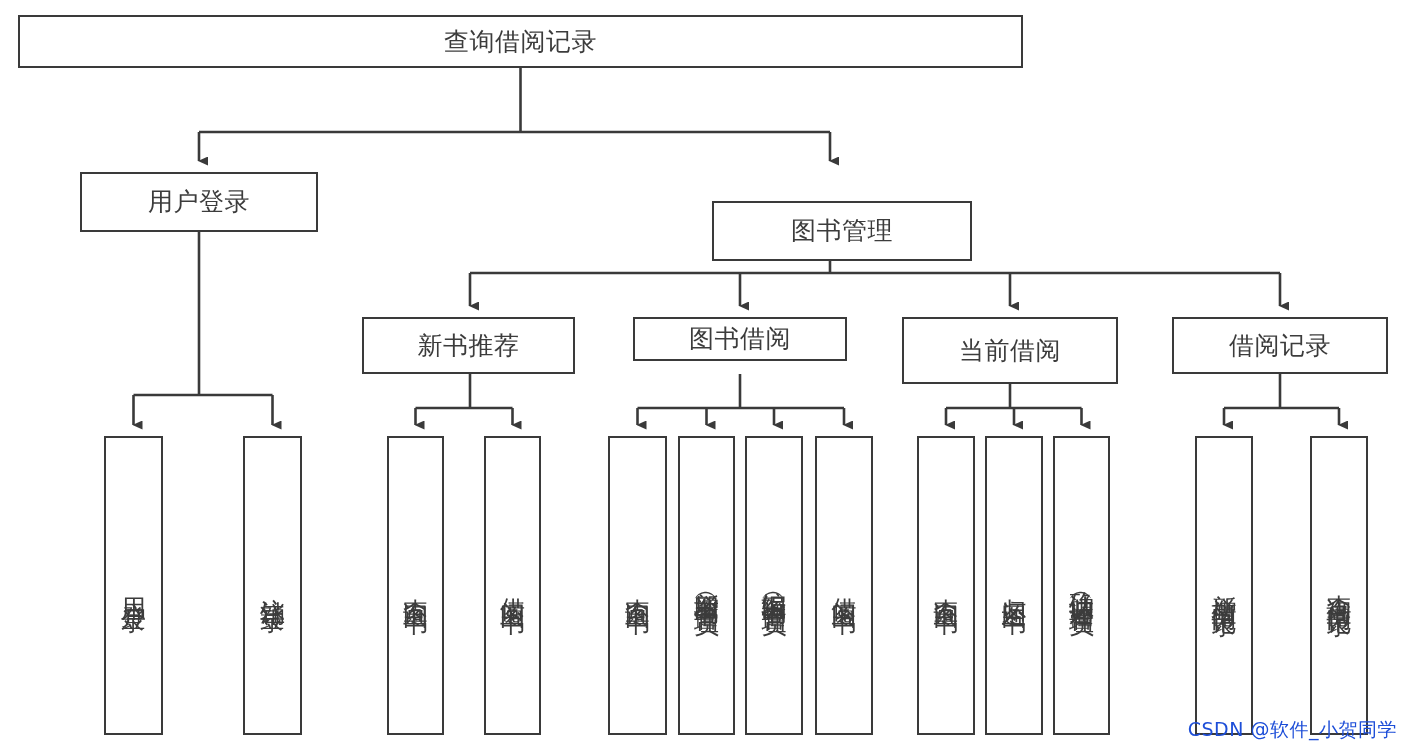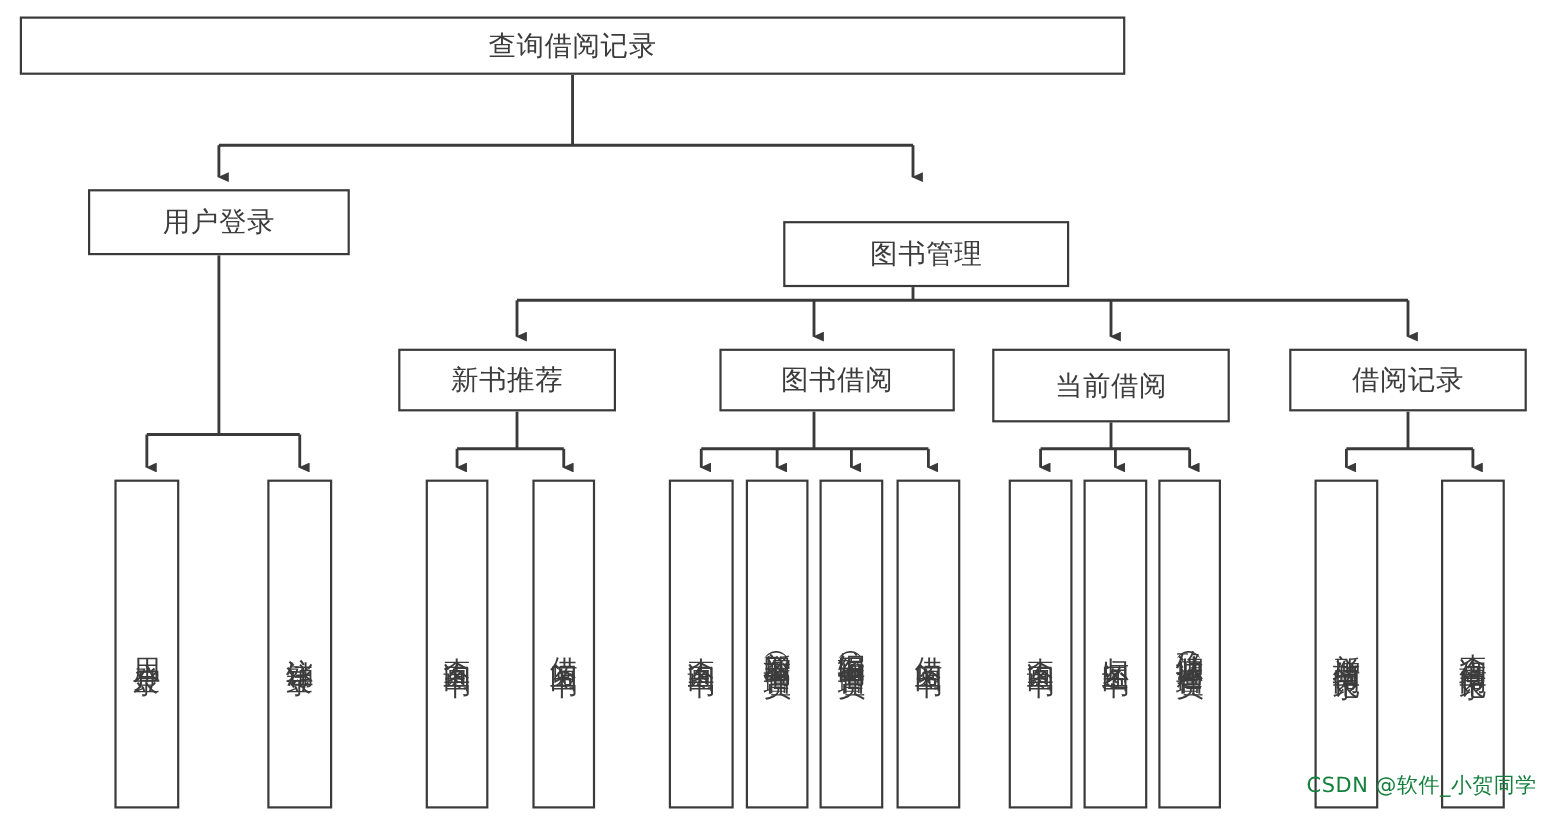--- a/index.html
+++ b/index.html
@@ -63,23 +63,23 @@
     letter-spacing: 4px;
     line-height: 1;
     white-space: nowrap;
   }
   .node.vert.tall .label {
     letter-spacing: 3px;
   }
   #watermark {
     position: absolute;
     right: 8px;
-    bottom: 20px;
+    bottom: 4px;
     font-size: 19px;
-    color: #15803d;
+    color: #1d4ed8;
     white-space: nowrap;
     letter-spacing: 0.5px;
   }
 </style>
 </head>
 <body>
 
 <div id="diagram-root">
 
   <svg id="edge-layer" viewBox="0 0 1405 747" width="1405" height="747" xmlns="http://www.w3.org/2000/svg">
@@ -128,24 +128,24 @@
   <div id="nodes">
       <div class="node horiz root" style="left: 18px; top: 15px; width: 1005px; height: 53px;">
         <span class="label">查询借阅记录</span>
       </div>
       <div class="node horiz" style="left: 80px; top: 172px; width: 238px; height: 60px;">
         <span class="label">用户登录</span>
       </div>
       <div class="node horiz" style="left: 712px; top: 172px; width: 260px; height: 60px; margin-top: 29px;">
         <span class="label">图书管理</span>
       </div>
-      <div class="node horiz" style="left: 362px; top: 317px; width: 198px; height: 57px;">
+      <div class="node horiz" style="left: 362px; top: 317px; width: 213px; height: 57px;">
         <span class="label">新书推荐</span>
       </div>
-      <div class="node horiz" style="left: 654px; top: 317px; width: 214px; height: 57px;">
+      <div class="node horiz" style="left: 633px; top: 317px; width: 214px; height: 44px;">
         <span class="label">图书借阅</span>
       </div>
       <div class="node horiz" style="left: 902px; top: 317px; width: 216px; height: 67px;">
         <span class="label">当前借阅</span>
       </div>
       <div class="node horiz" style="left: 1172px; top: 317px; width: 216px; height: 57px; text-align: center;">
         <span class="label">借阅记录</span>
       </div>
       <div class="node vert" style="left: 104px; top: 436px; width: 59px; height: 299px;">
         <span class="label">用户登录</span>

